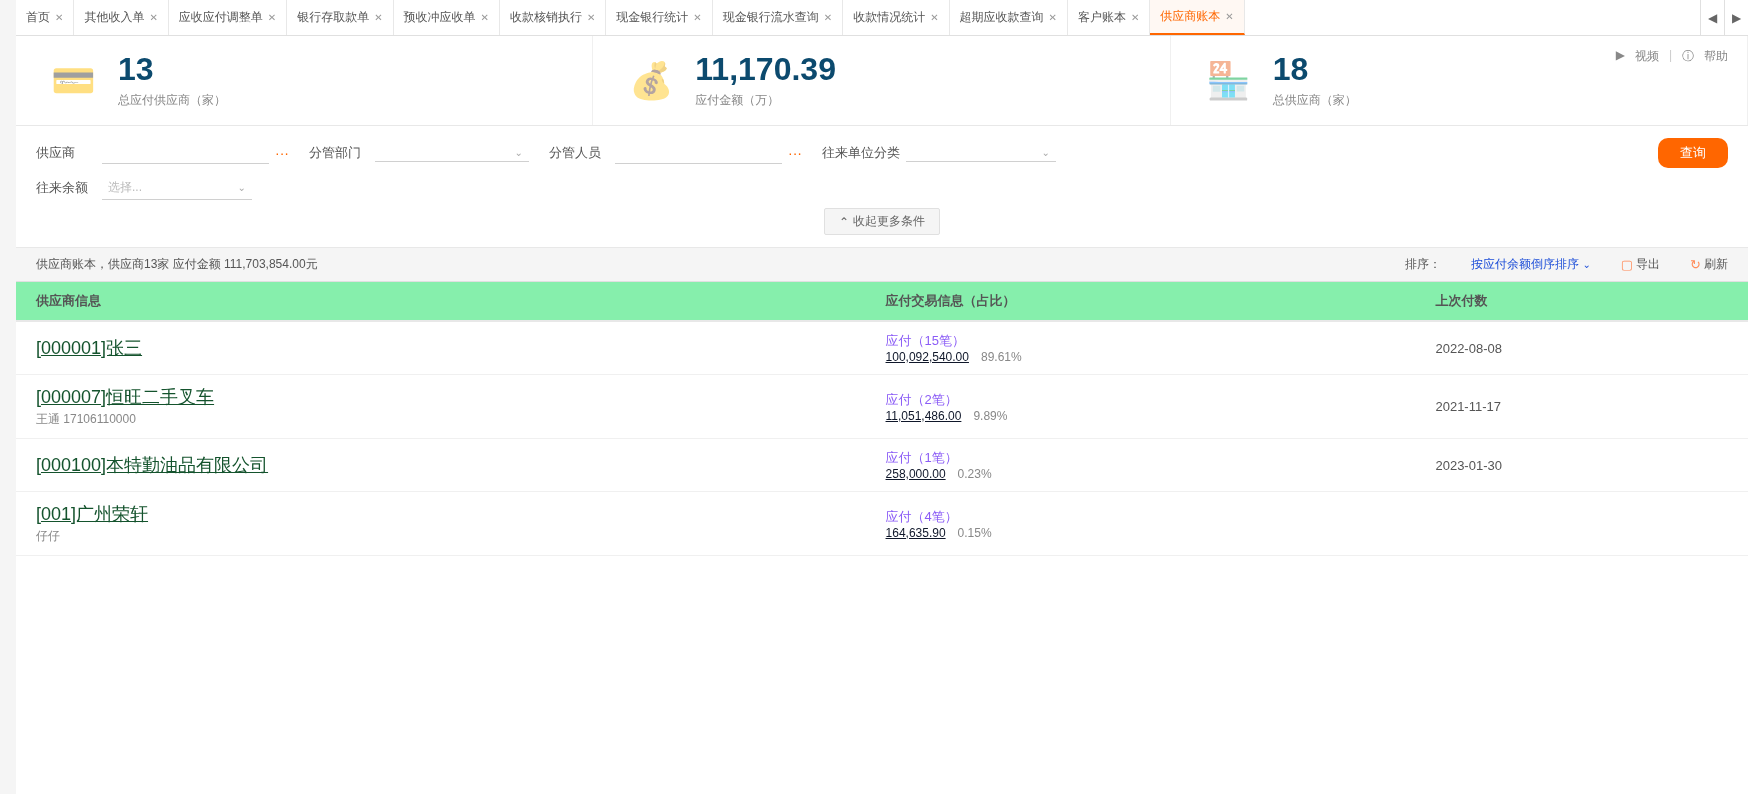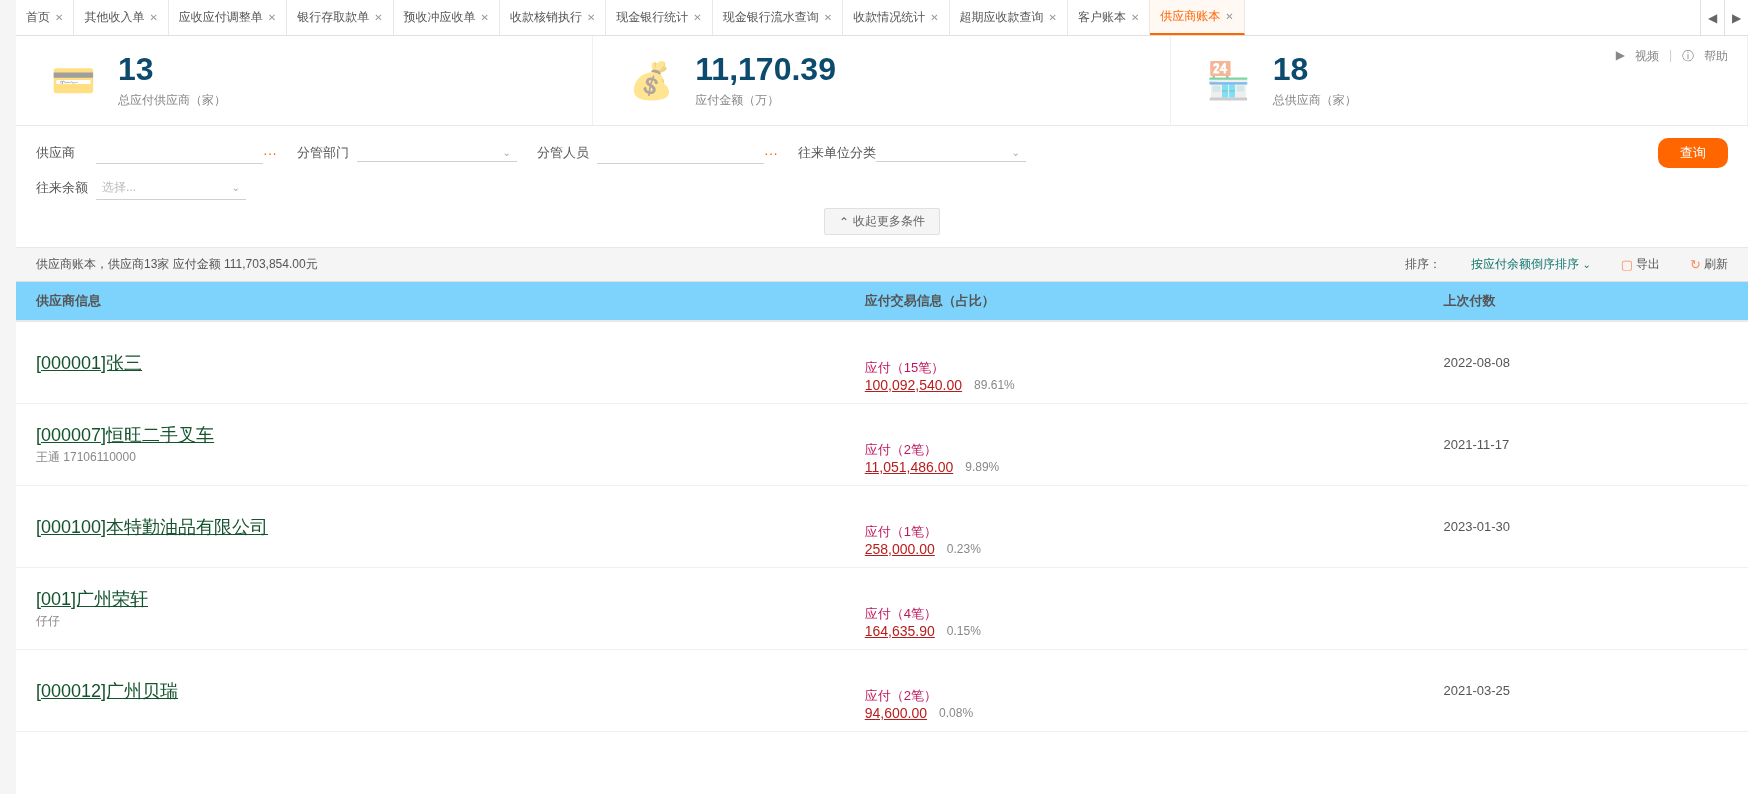--- a/index.html
+++ b/index.html
@@ -101,20 +101,21 @@
     .filter-row {
       display: flex;
       align-items: center;
       gap: 20px;
       margin-bottom: 8px;
       flex-wrap: wrap;
     }
     .filter-item {
       display: flex;
       align-items: center;
+      gap: 6px;
       min-width: 200px;
     }
     .filter-label {
       font-size: 13px;
       color: #555;
       white-space: nowrap;
       min-width: 60px;
     }
     .filter-input {
       flex: 1;
@@ -197,21 +198,21 @@
     .table-container {
       background: #fff;
       overflow-y: auto;
       flex: 1;
     }
     .data-table {
       width: 100%;
       border-collapse: collapse;
     }
     .data-table thead tr {
-      background: #7dd3fc;
+      background: #86efac;
       border-bottom: 1px solid #e8e8e8;
     }
     .data-table thead th {
       padding: 10px 20px;
       text-align: left;
       font-weight: 600;
       color: #555;
       font-size: 13px;
       border-bottom: 2px solid #e8e8e8;
     }
@@ -230,24 +231,24 @@
       text-decoration: underline;
       cursor: pointer;
       font-size: 18px;
       margin-top: 16px;
     }
     .supplier-sub {
       color: #888;
       font-size: 12px;
       margin-top: 2px;
     }
-    .tx-label { color: #be185d; font-size: 13px; margin-top: 27px; }
+    .tx-label { color: #8b5cf6; font-size: 13px; }
     .tx-amount {
-      color: #b91c1c;
-      font-size: 14px;
+      color: #0f172a;
+      font-size: 12px;
       font-weight: 500;
       text-decoration: underline;
       cursor: pointer;
     }
     .tx-percent { color: #888; font-size: 12px; margin-left: 12px; }
     .last-pay { color: #555; font-size: 13px; }
 
     
     .table-container::-webkit-scrollbar { width: 6px; }
     .table-container::-webkit-scrollbar-track { background: #f5f5f5; }
@@ -362,21 +363,21 @@
         <span>⌃</span>
         <span>收起更多条件</span>
       </button>
     </div>
   </div>
 
   <div class="results-bar">
     <span>供应商账本，供应商13家   应付金额 111,703,854.00元</span>
     <div class="results-right">
       <span class="sort-label">排序：</span>
-      <span style="color:#0f766e;cursor:pointer;font-size:12px;">
+      <span style="color:#1d4ed8;cursor:pointer;font-size:12px;">
         <span>按应付余额倒序排序</span>
         <span style="font-size:10px;">⌄</span>
       </span>
       <div class="action-btn">
         <span class="action-icon">▢</span>
         <span>导出</span>
       </div>
       <div class="action-btn">
         <span class="action-icon">↻</span>
         <span>刷新</span>
@@ -431,28 +432,17 @@
             <td><a class="supplier-link">[001]广州荣轩</a><div class="supplier-sub">仔仔</div></td>
             <td>
               <div class="tx-label">应付（4笔）</div>
               <div style="display: flex; align-items: center;">
                 <span class="tx-amount">164,635.90</span>
                 <span class="tx-percent">0.15%</span>
               </div>
             </td>
             <td class="last-pay"></td>
           </tr>
-          <tr>
-            <td><a class="supplier-link">[000012]广州贝瑞</a></td>
-            <td>
-              <div class="tx-label">应付（2笔）</div>
-              <div style="display: flex; align-items: center;">
-                <span class="tx-amount">94,600.00</span>
-                <span class="tx-percent">0.08%</span>
-              </div>
-            </td>
-            <td class="last-pay">2021-03-25</td>
-          </tr>
         </tbody>
     </table>
   </div>
 
 </div>
 
 </body></html>

